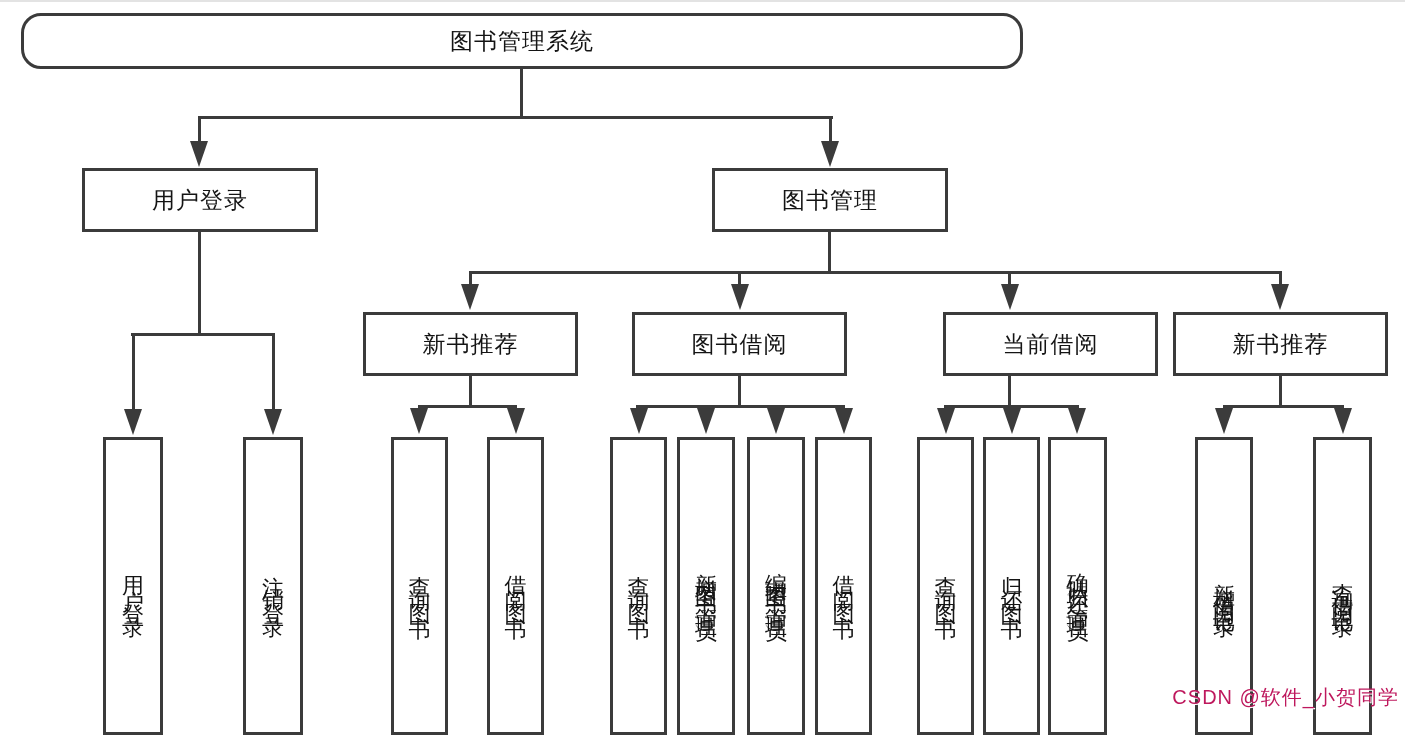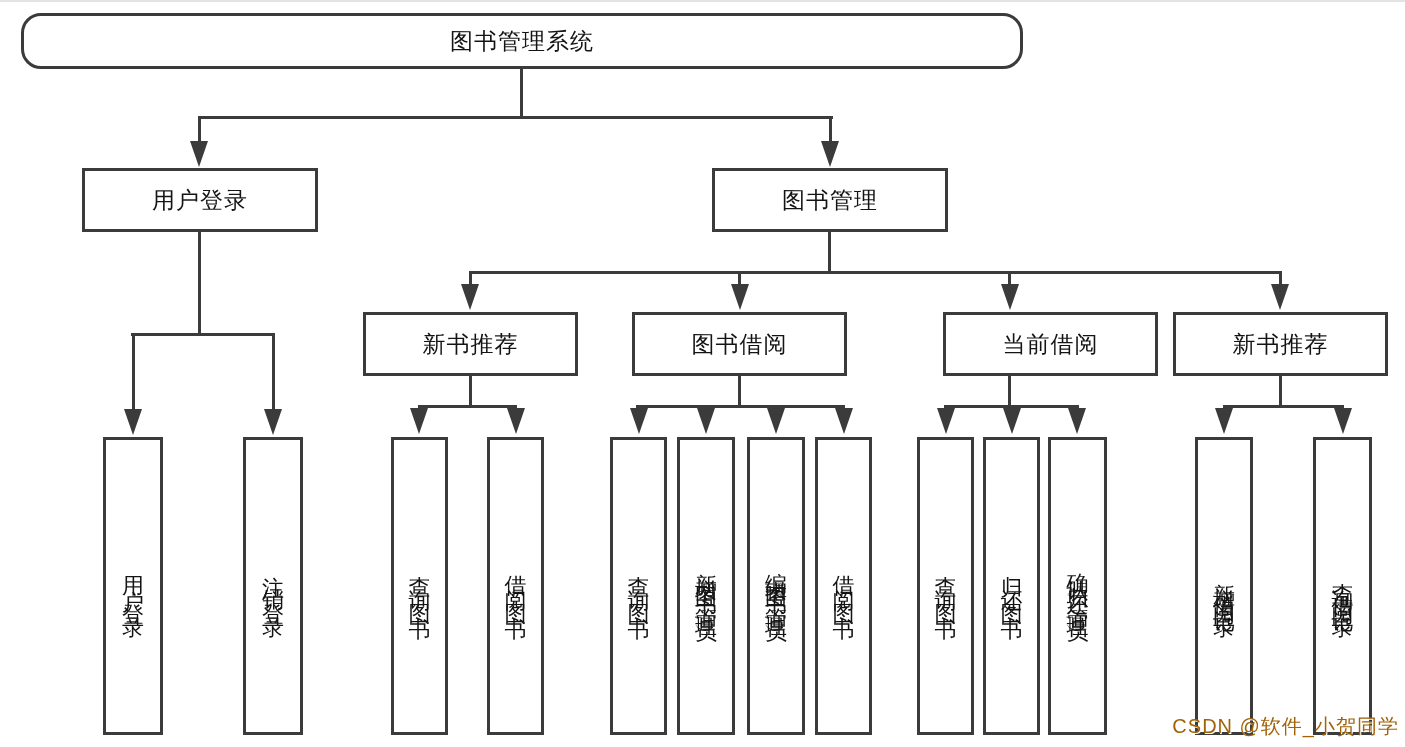--- a/index.html
+++ b/index.html
@@ -39,24 +39,24 @@
   .hline{height:3px;}
   .arr{
     position:absolute;width:0;height:0;
     border-left:9px solid transparent;
     border-right:9px solid transparent;
     border-top:26px solid var(--line);
   }
   .edge{position:absolute;left:0;top:0;width:1405px;height:2px;background:#e3e3e3;}
   .watermark{
     position:absolute;
-    right:6px;top:713px;
+    right:6px;top:684px;
     font-size:20px;
     letter-spacing:1px;
-    color:#a16207;
+    color:#be185d;
     text-shadow:1px 1px 0 #ffffff;
     white-space:nowrap;
   }
 </style>
 </head>
 <body>
 
 <div id="stage">
 
   <div class="edge"></div>

